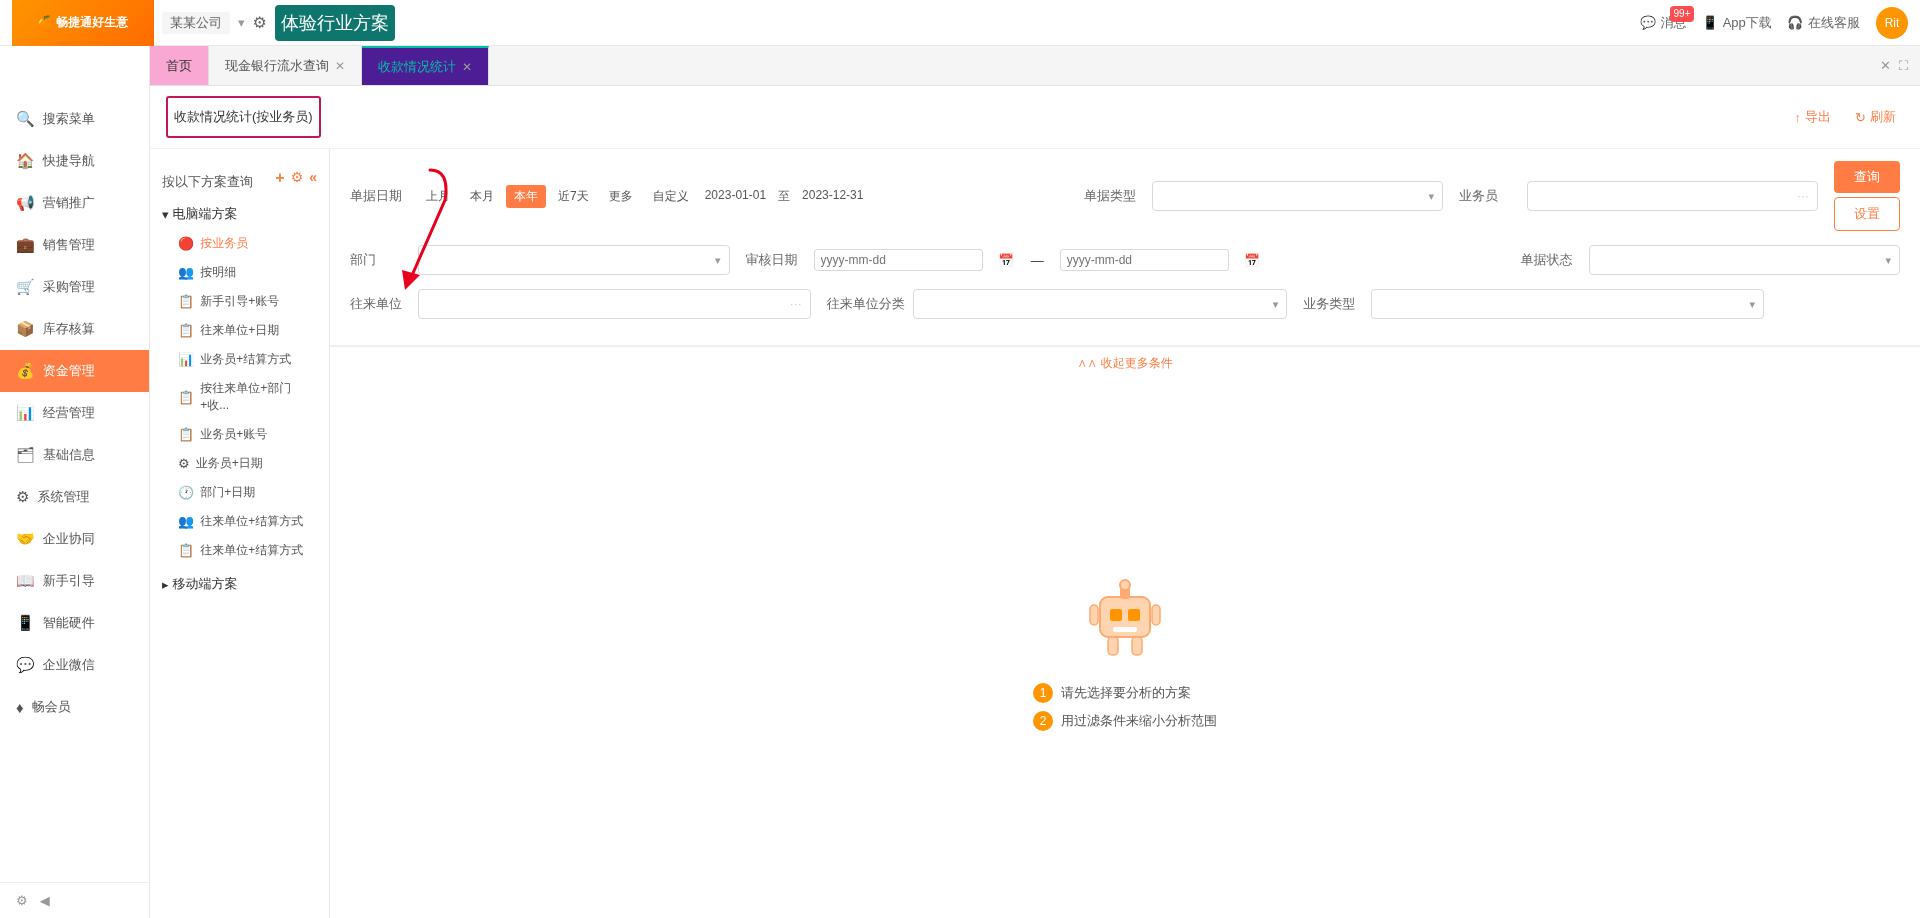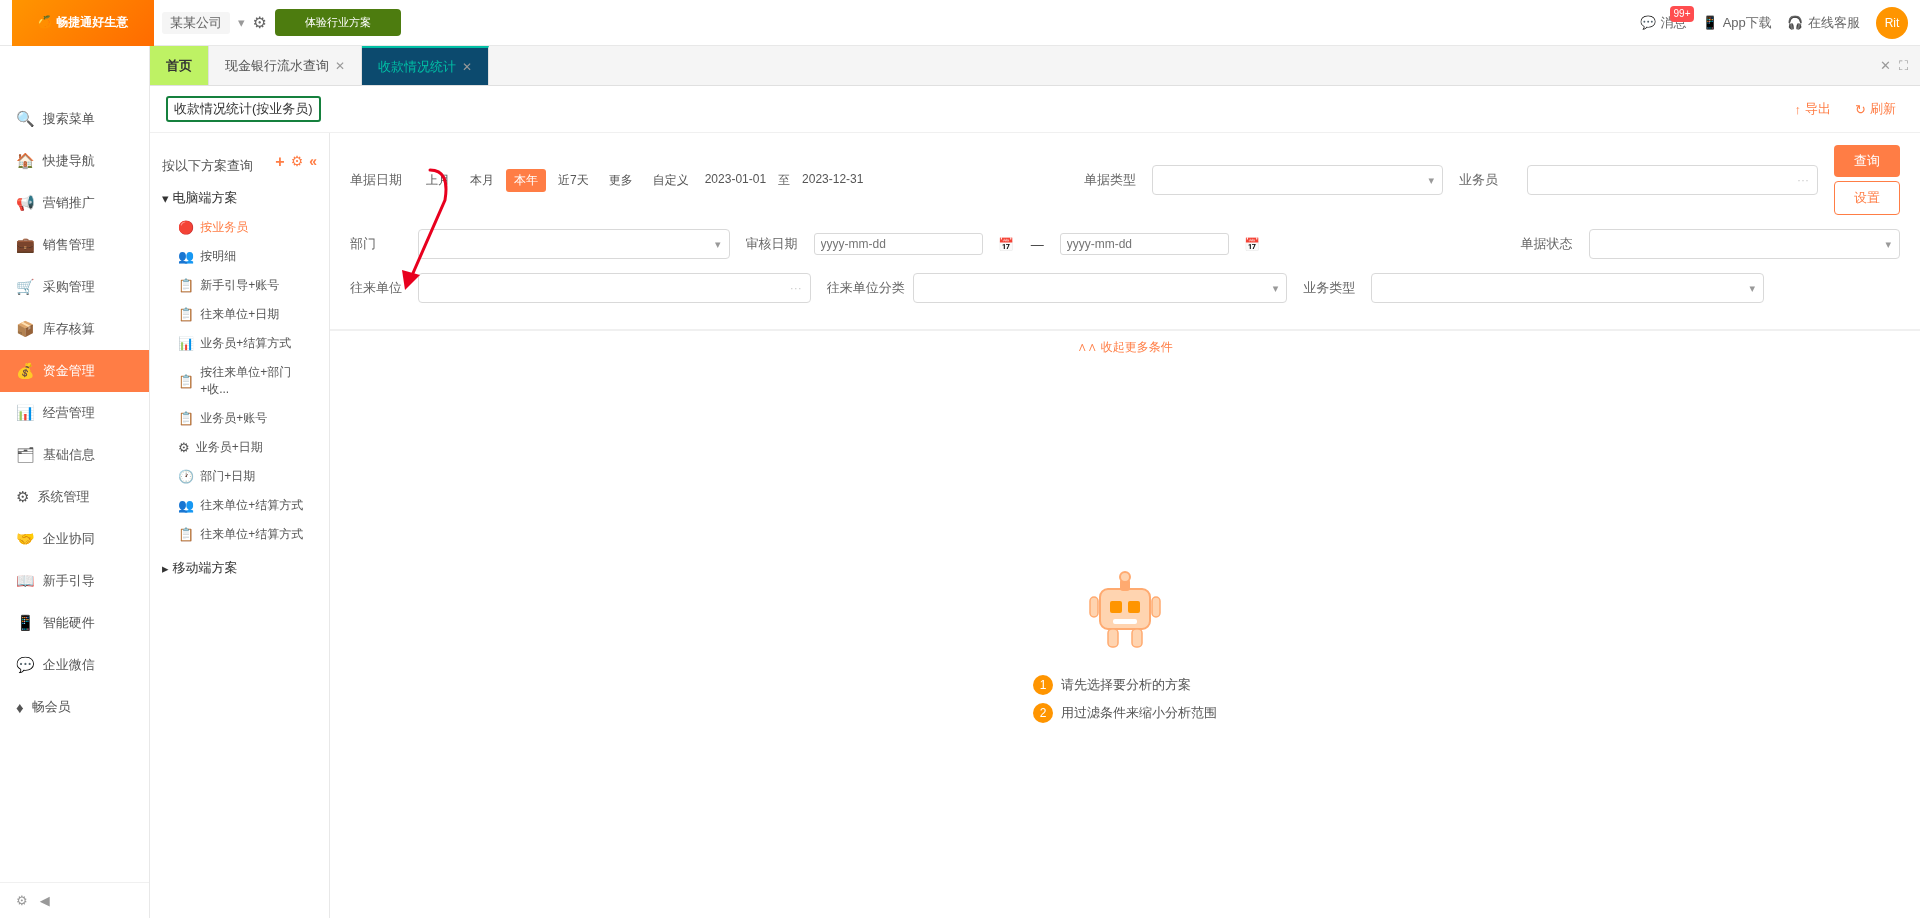--- a/index.html
+++ b/index.html
@@ -49,27 +49,27 @@
       top: -8px;
       right: -8px;
       background: #ff4d4f;
       color: #fff;
       font-size: 10px;
       padding: 1px 4px;
       border-radius: 4px;
       line-height: 1.4;
     }
     .trial-btn {
-      background: #4d7c0f;
+      background: #0f766e;
       color: #fff;
       border: none;
-      padding: 6px 30px;
+      padding: 6px 6px;
       border-radius: 4px;
       cursor: pointer;
-      font-size: 11px;
+      font-size: 18px;
     }
     .gear-icon { font-size: 16px; color: #666; cursor: pointer; }
 
     
     .layout {
       display: flex;
       margin-top: 46px;
       height: calc(100vh - 46px);
     }
 
@@ -133,45 +133,45 @@
       display: flex;
       align-items: center;
       padding: 0 16px;
       cursor: pointer;
       font-size: 13px;
       color: #555;
       border-right: 1px solid #e0e0e0;
       gap: 6px;
       position: relative;
     }
-    .tab.home { background: #bef264; color: #333; font-weight: bold; }
-    .tab.active { background: #0c4a6e; color: #00bfa5; border-top: 2px solid #00bfa5; }
+    .tab.home { background: #f9a8d4; color: #333; }
+    .tab.active { background: #4c1d95; color: #00bfa5; border-top: 2px solid #00bfa5; }
     .tab .close-btn { font-size: 12px; color: #999; cursor: pointer; }
     .tab-bar-end {
       margin-left: auto;
       display: flex;
       align-items: center;
       padding: 0 12px;
       gap: 8px;
     }
 
     
     .page-header {
       background: #fff;
       padding: 10px 16px;
       display: flex;
       align-items: center;
       justify-content: space-between;
       border-bottom: 1px solid #f0f0f0;
       flex-shrink: 0;
     }
     .page-title-highlight {
-      border: 2px solid #15803d;
+      border: 2px solid #be185d;
       display: inline-block;
-      padding: 2px 6px;
+      padding: 10px 6px;
       border-radius: 3px;
     }
     .page-actions { display: flex; gap: 8px; }
     .action-btn {
       display: flex;
       align-items: center;
       gap: 4px;
       color: #ff7d45;
       cursor: pointer;
       font-size: 13px;

